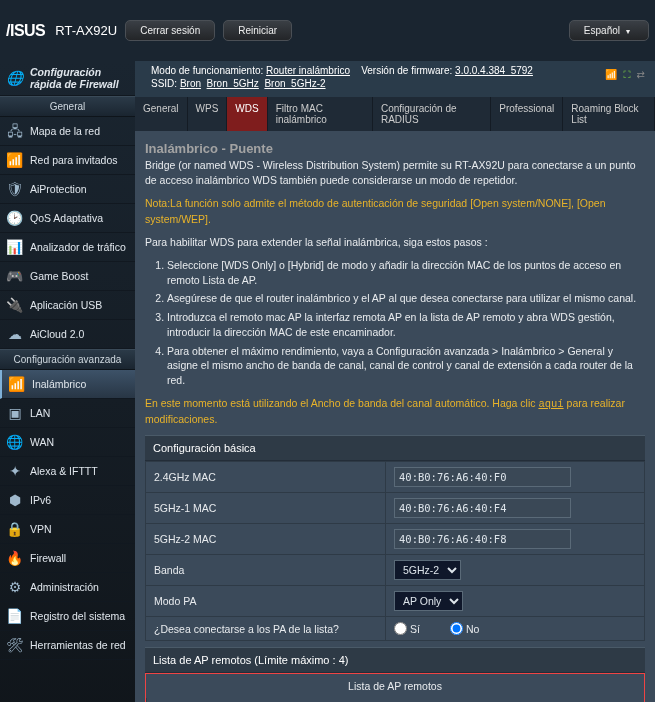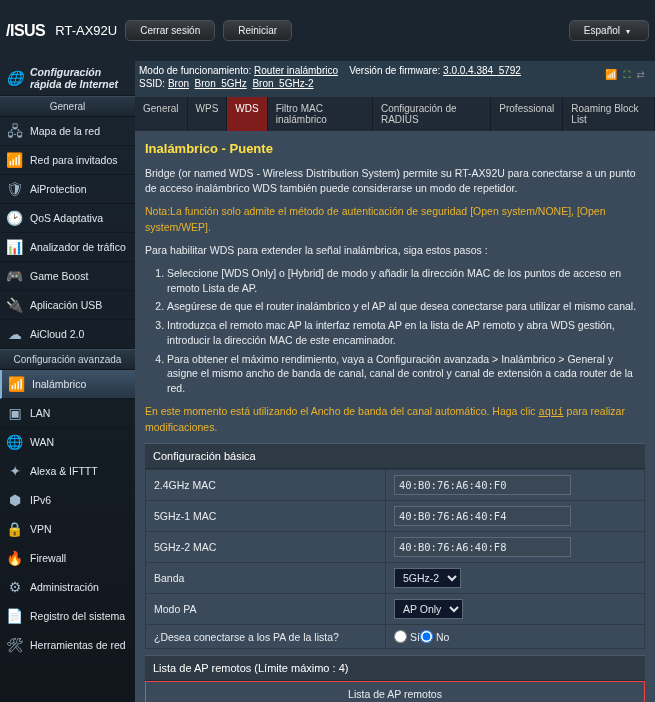--- a/index.html
+++ b/index.html
@@ -76,21 +76,21 @@
     flex-shrink: 0;
   }
   .main {
     flex: 1;
     background: #2a3b4a;
     display: flex;
     flex-direction: column;
     overflow: hidden;
   }
   .infobar {
-    padding: 4px 4px 6px;
+    padding: 4px 16px 6px;
     font-size: 10px;
     color: #fff;
     position: relative;
     border-radius: 11px;
   }
   .infobar .row { margin-bottom: 2px; }
   .infobar .u { text-decoration: underline; }
   .infobar .mode-link { color: #fff; }
   .status-icons { position: absolute; right: 10px; top: 8px; display: flex; gap: 6px; }
   .tabs {
@@ -106,21 +106,21 @@
   }
   .tab.active { background: #7f1d1d; color: #fff; }
   .content {
     flex: 1;
     background: #3b4a5a;
     padding: 10px 10px 14px;
     overflow-y: auto;
     font-size: 10.5px;
     color: #e8ebee;
   }
-  .content h2 { font-size: 13px; color: #fde047; margin-bottom: 10px; font-weight: bold; }
+  .content h2 { font-size: 13px; color: #a3a3a3; margin-bottom: 2px; font-weight: bold; }
   .content p { margin-bottom: 8px; line-height: 1.45; }
   .note { color: #e8b32a; }
   .content ol { padding-left: 22px; margin-bottom: 8px; }
   .content ol li { margin-bottom: 4px; line-height: 1.4; }
   .link { color: #e8b32a; text-decoration: underline; cursor: pointer; font-family: Liberation Mono, monospace; }
   .section-h {
     background: #2e3a46;
     padding: 6px 8px;
     color: #fff;
     font-size: 11px;
@@ -146,21 +146,21 @@
     font-size: 10.5px;
     font-family: monospace;
   }
   select.sel {
     background: #0f172a;
     border: 1px solid #5a6a78;
     color: #dde4ea;
     padding: 2px 4px;
     font-size: 10.5px;
   }
-  .radio-grp { display: flex; gap: 0; align-items: center; }
+  .radio-grp { display: flex; gap: 30px; align-items: center; }
   .radio-grp label { display: flex; align-items: center; gap: 3px; }
   .list-row {
     display: flex;
     border: 1px solid #ef4444;
     background: #3b4a5a;
     flex-direction: column;
   }
   .list-row > div { padding: 6px 8px; font-size: 10.5px; }
   .list-row .c1 { flex: 1; text-align: center; }
   .list-row .c2 { width: 110px; text-align: center; border-left: 1px solid #2e3a46; }
@@ -199,21 +199,21 @@
   <span class="model">RT-AX92U</span>
   <button class="hbtn">Cerrar sesión</button>
   <button class="hbtn">Reiniciar</button>
   <button class="hbtn lang">Español</button>
 </div>
 
 <div class="container">
   <div class="sidebar">
     <div class="side-item top">
       <span class="side-icon">🌐</span>
-      <span>Configuración rápida de Internet</span>
+      <span>Configuración rápida de Firewall</span>
     </div>
     <div class="side-sec-title">General</div>
     <div class="side-item">
         <span class="side-icon">🖧</span>
         <span>Mapa de la red</span>
       </div>
     <div class="side-item">
         <span class="side-icon">📶</span>
         <span>Red para invitados</span>
       </div>

